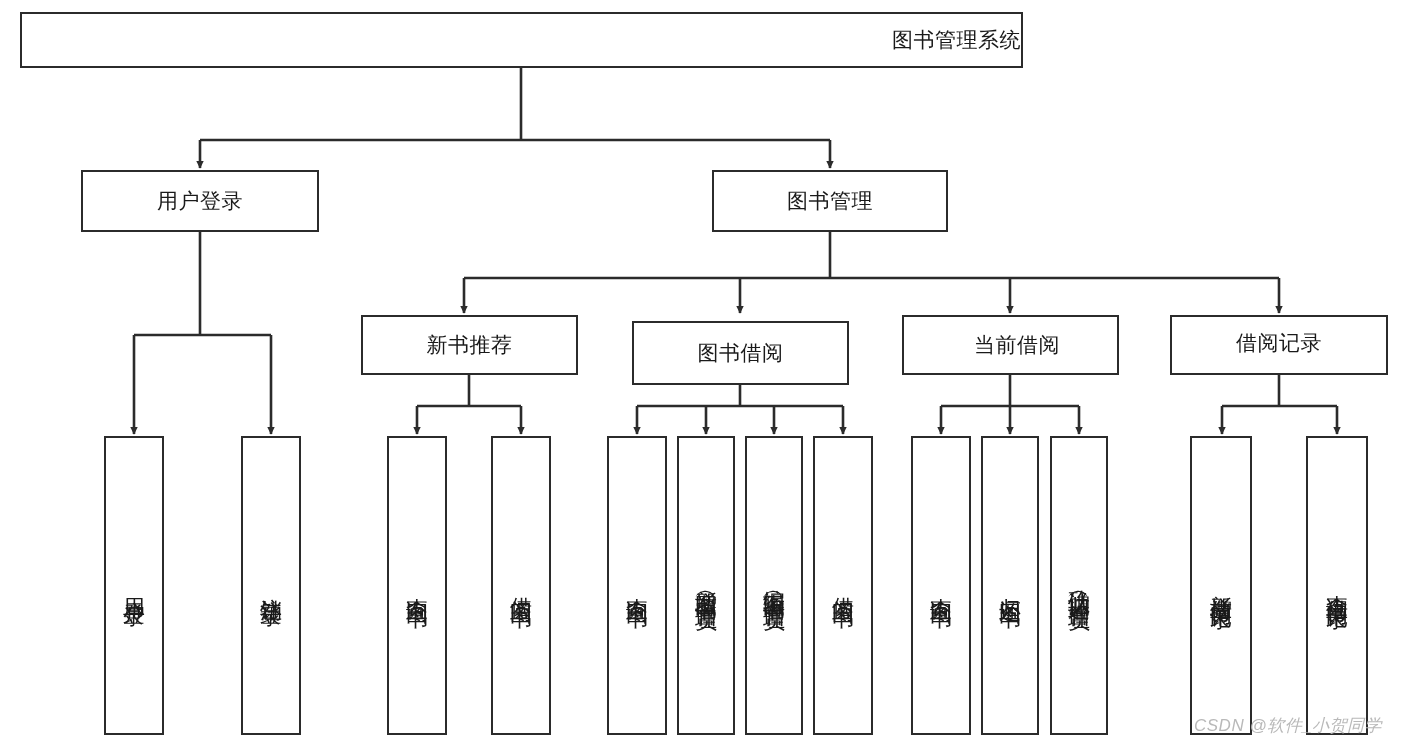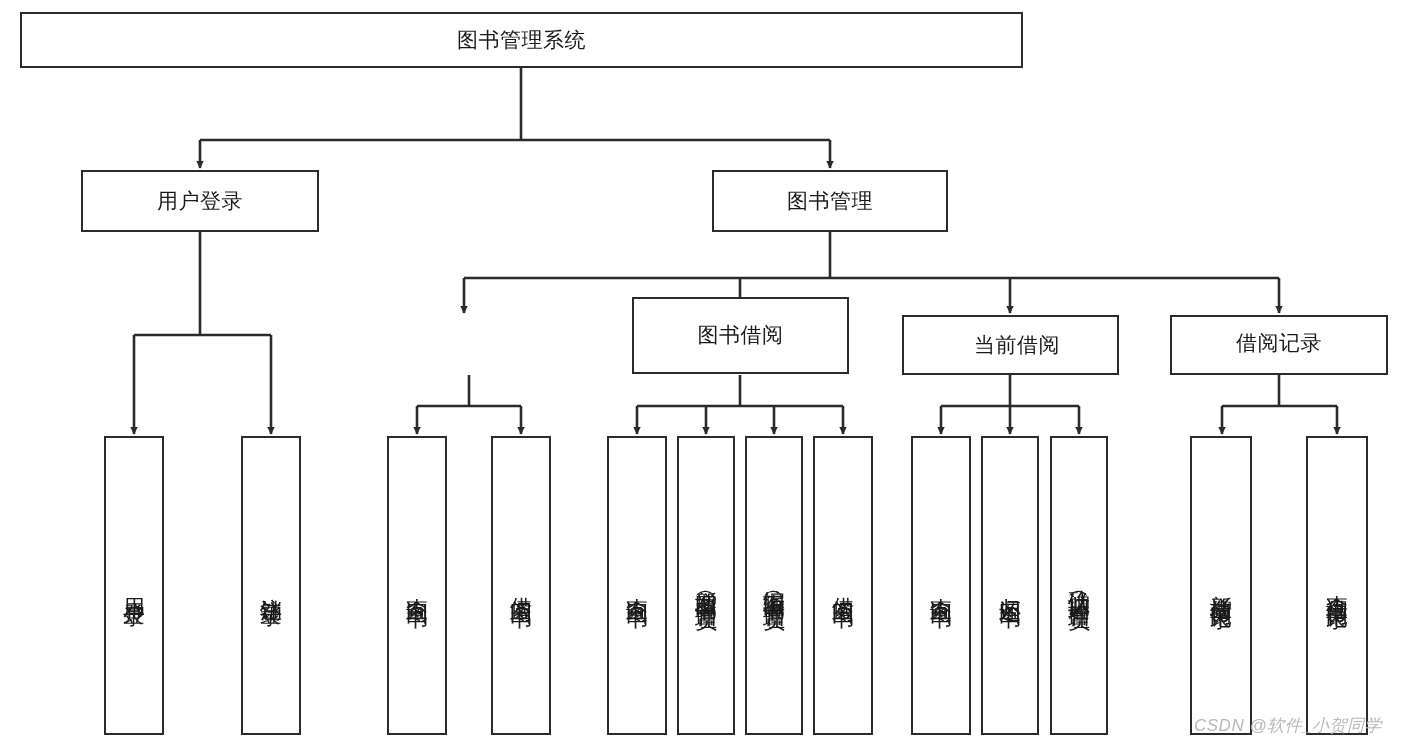--- a/index.html
+++ b/index.html
@@ -117,32 +117,35 @@
       <path d="M1010,406 L1010,434" marker-end="url(#arrow)"></path>
       <path d="M1079,406 L1079,434" marker-end="url(#arrow)"></path>
 
       <path d="M1279,375 L1279,406"></path>
       <path d="M1222,406 L1337,406"></path>
       <path d="M1222,406 L1222,434" marker-end="url(#arrow)"></path>
       <path d="M1337,406 L1337,434" marker-end="url(#arrow)"></path>
     </g>
   </svg>
 
-  <div class="node h" style="left:20px; top:12px; width:1003px; height:56px;">
+  <div class="node h" style="left:20px; top:12px; width:1003px; height:56px;justify-content:flex-end;">
     <span class="label">图书管理系统</span>
   </div>
 
   <div class="node h" style="left:81px; top:170px; width:238px; height:62px;">
     <span class="label">用户登录</span>
   </div>
   <div class="node h" style="left:712px; top:170px; width:236px; height:62px;">
     <span class="label">图书管理</span>
   </div>
 
-  <div class="node h" style="left:632px; top:297px; width:217px; height:77px;">
+  <div class="node h" style="left:361px; top:315px; width:217px; height:60px;">
+    <span class="label">新书推荐</span>
+  </div>
+  <div class="node h" style="left:632px; top:321px; width:217px; height:64px;">
     <span class="label">图书借阅</span>
   </div>
   <div class="node h" style="left:902px; top:315px; width:217px; height:60px;padding-left:13px;">
     <span class="label">当前借阅</span>
   </div>
   <div class="node h" style="left:1170px; top:315px; width:218px; height:60px;font-family:Liberation Mono, monospace;">
     <span class="label">借阅记录</span>
   </div>
 
   <div class="node v" style="left:104px; top:436px; width:60px; height:299px;">

